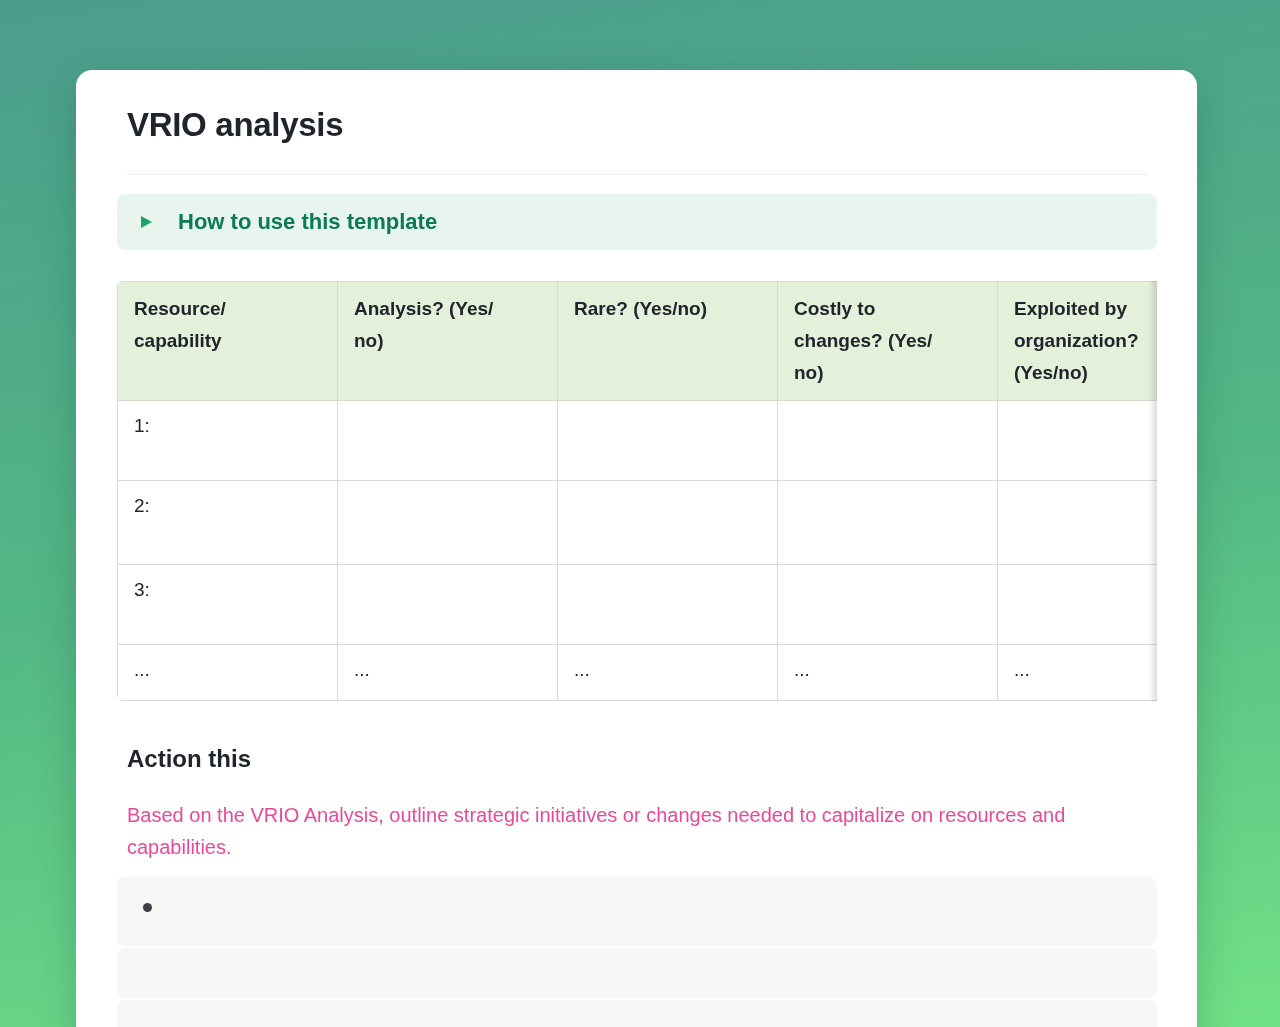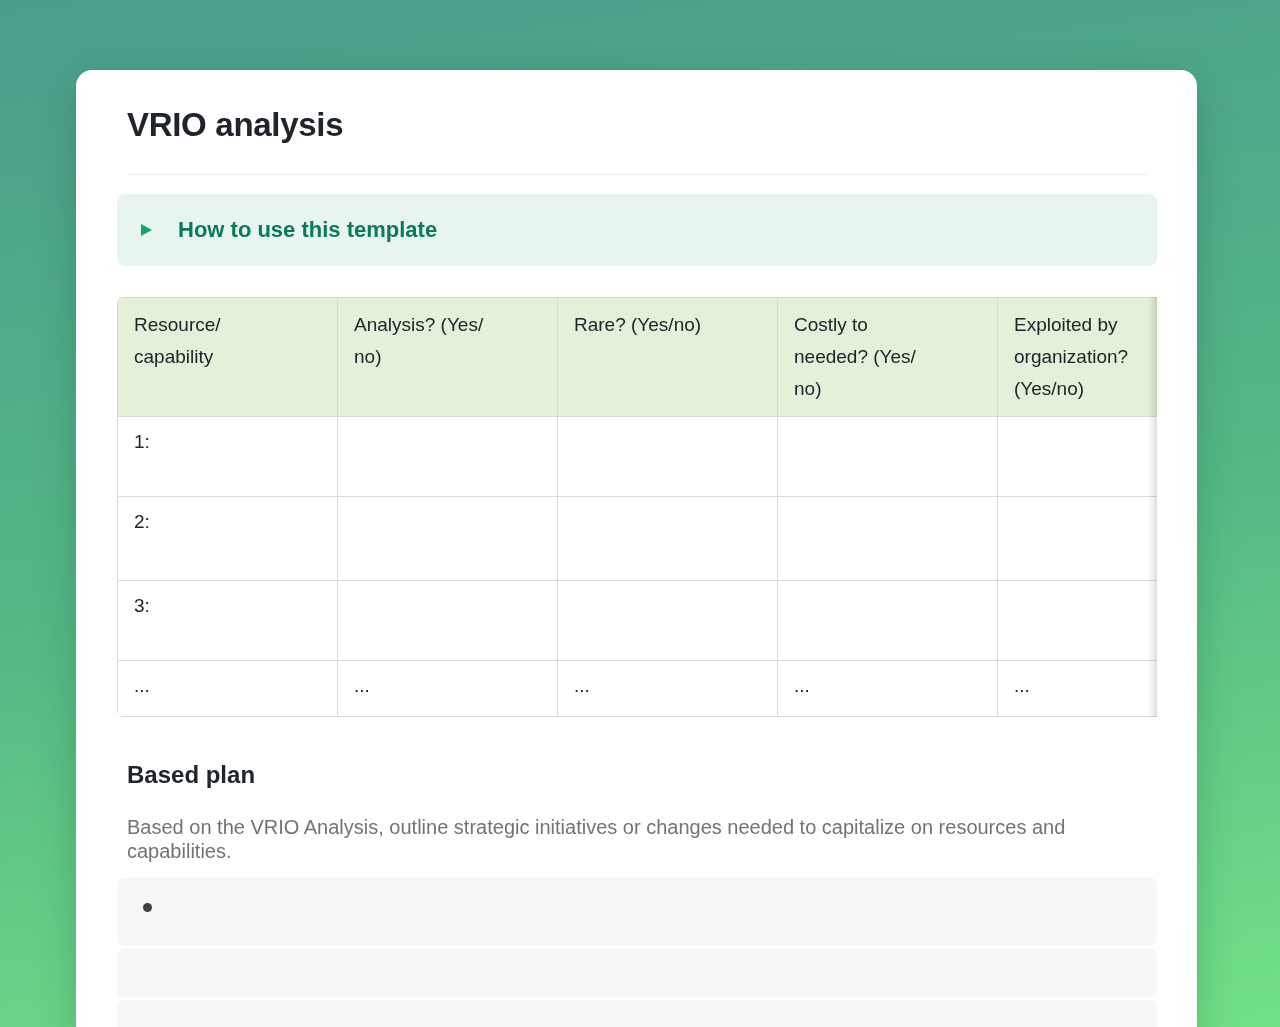--- a/index.html
+++ b/index.html
@@ -13,47 +13,47 @@
     background:#ffffff;border-radius:16px;
     box-shadow:0 12px 40px rgba(10,60,40,.22);
     overflow:hidden;
   }
   .content{padding:34px 40px 0 41px;box-sizing:border-box;}
   .page-title{
     margin:3px 10px 0;font-size:33px;font-weight:700;color:#20242B;letter-spacing:-.3px;line-height:36px;
   }
   .divider{height:1px;background:#ECEEF0;border:none;margin:31px 10px 0;}
   .callout{
-    margin-top:19px;height:72px;background:#E8F5EE;border-radius:8px;
+    margin-top:19px;height:56px;background:#E8F5EE;border-radius:8px;
     display:flex;align-items:center;padding:0 24px;box-sizing:border-box;cursor:pointer;
   }
   .tri{
     width:0;height:0;flex:0 0 auto;
     border-left:11px solid #17A36A;border-top:6.5px solid transparent;border-bottom:6.5px solid transparent;
   }
   .callout-label{margin-left:26px;font-size:22px;font-weight:700;color:#0C7A56;line-height:26px;}
   .table-wrap{position:relative;margin-top:31px;width:1040px;overflow:hidden;border-radius:6px 0 0 6px;}
   .table-wrap::after{
     content:"";position:absolute;top:0;right:0;bottom:0;width:9px;pointer-events:none;
     background:linear-gradient(to left,rgba(0,0,0,.13),rgba(0,0,0,0));
   }
   table.vrio{border-collapse:collapse;table-layout:fixed;width:1100px;}
   table.vrio col{width:220px;}
   table.vrio th{
     height:118px;box-sizing:border-box;background:#E4F0D9;border:1px solid #D5DBCF;
     vertical-align:top;text-align:left;padding:11px 16px;
-    font-size:19px;line-height:32px;font-weight:400;color:#20242B;white-space:pre-line;
+    font-size:19px;line-height:32px;font-weight:700;color:#20242B;white-space:pre-line;
   }
   table.vrio td{
     border:1px solid #DADADA;vertical-align:top;text-align:left;background:#fff;
     padding:13px 16px;box-sizing:border-box;font-size:19px;line-height:24px;color:#20242B;
   }
   tr.r1 td{height:80px;} tr.r2 td{height:84px;} tr.r3 td{height:80px;} tr.r4 td{height:56px;}
   .action-heading{margin:43px 10px 0;font-size:24px;font-weight:700;color:#20242B;line-height:29px;}
-  .action-desc{margin:26px 10px 12px;font-size:20px;line-height:24px;color:#737373;max-width:950px;}
+  .action-desc{margin:26px 10px 12px;font-size:20px;line-height:32px;color:#ec4899;max-width:950px;}
   .placeholder-block{width:1040px;background:#F7F7F8;border-radius:8px;box-sizing:border-box;position:relative;}
   .pb-1{margin-top:14px;height:69px;}
   .pb-2{margin-top:2px;height:50px;}
   .pb-3{margin-top:2px;height:60px;}
   .bullet-dot{position:absolute;left:26px;top:26px;width:9px;height:9px;border-radius:50%;background:#3E4247;}
 </style>
 </head>
 <body>
 
 <div class="card">
@@ -77,21 +77,21 @@
             <col>
           </colgroup>
         <thead>
           <tr>
             <th>Resource/
 capability</th>
             <th>Analysis? (Yes/
 no)</th>
             <th>Rare? (Yes/no)</th>
             <th>Costly to
-needed? (Yes/
+changes? (Yes/
 no)</th>
             <th>Exploited by
 organization?
 (Yes/no)</th>
           </tr>
         </thead>
         <tbody>
           <tr class="r1">
             <td>1:</td>
             <td></td>
@@ -117,21 +117,21 @@
             <td>...</td>
             <td>...</td>
             <td>...</td>
             <td>...</td>
             <td>...</td>
           </tr>
         </tbody>
       </table>
     </div>
 
-    <h2 class="action-heading">Based plan</h2>
+    <h2 class="action-heading">Action this</h2>
     <p class="action-desc">Based on the VRIO Analysis, outline strategic initiatives or changes needed to capitalize on resources and capabilities.</p>
 
     <div class="placeholder-block pb-1">
       <span class="bullet-dot"></span>
       <span></span>
     </div>
     <div class="placeholder-block pb-2">
       <span></span>
     </div>
     <div class="placeholder-block pb-3">

